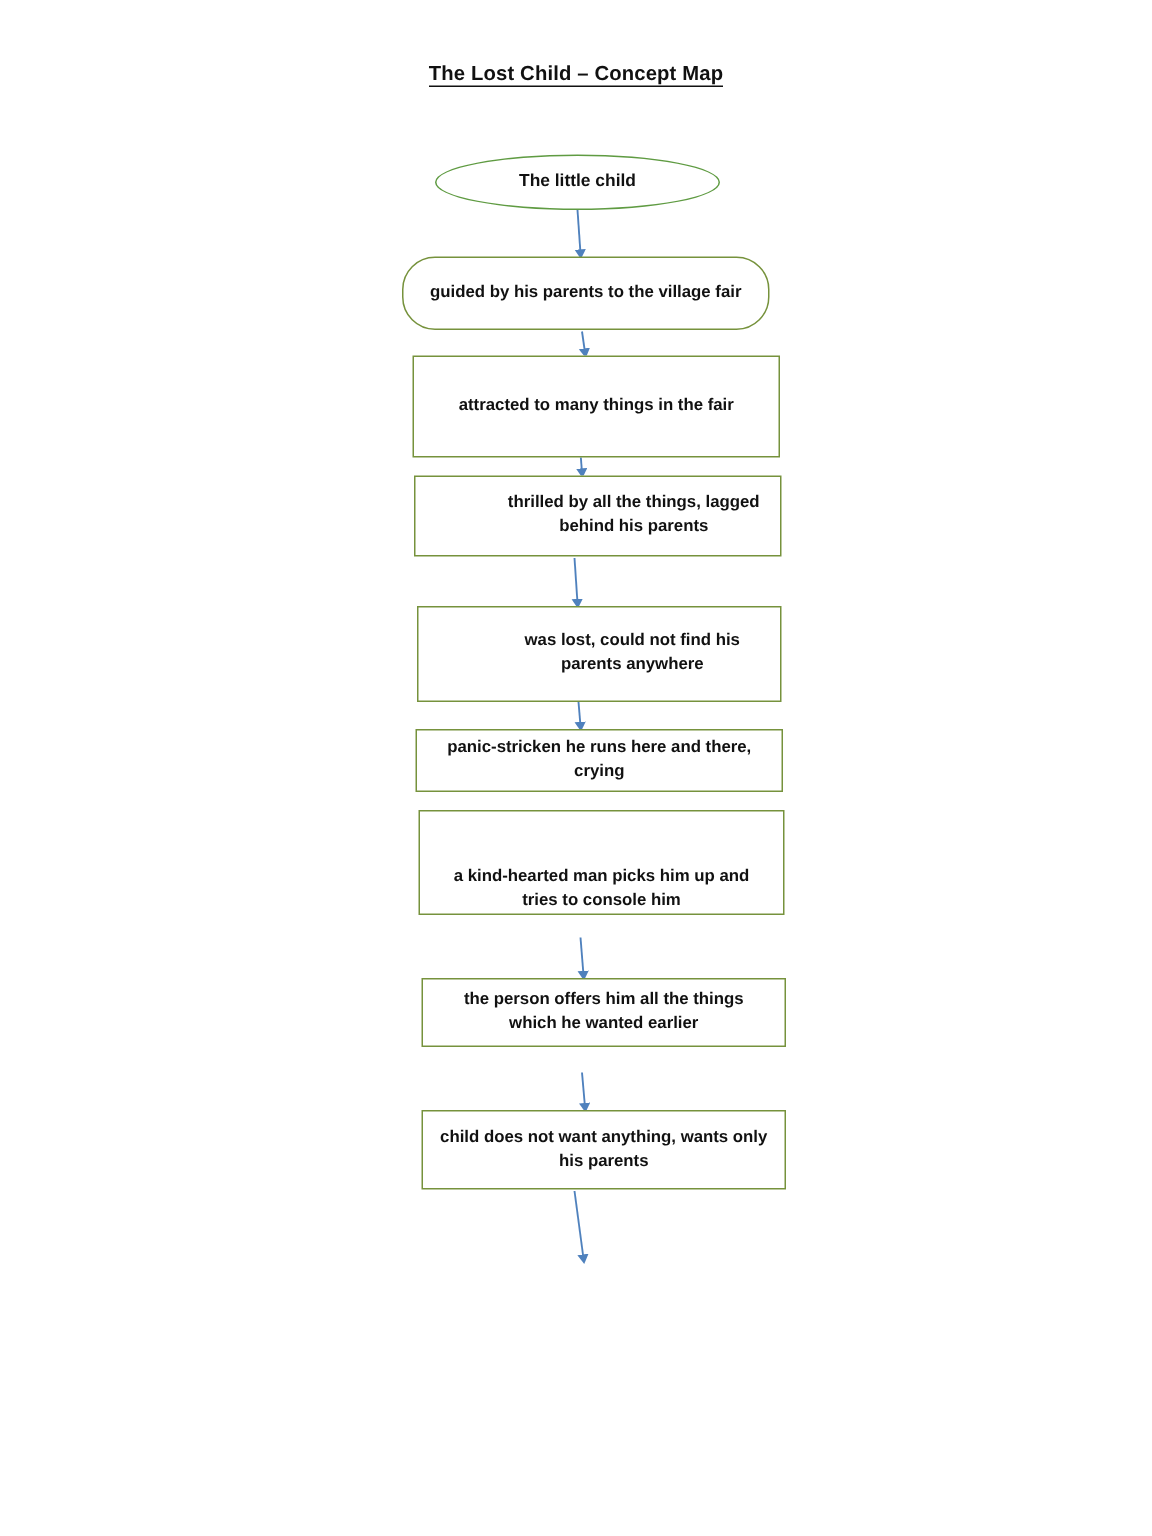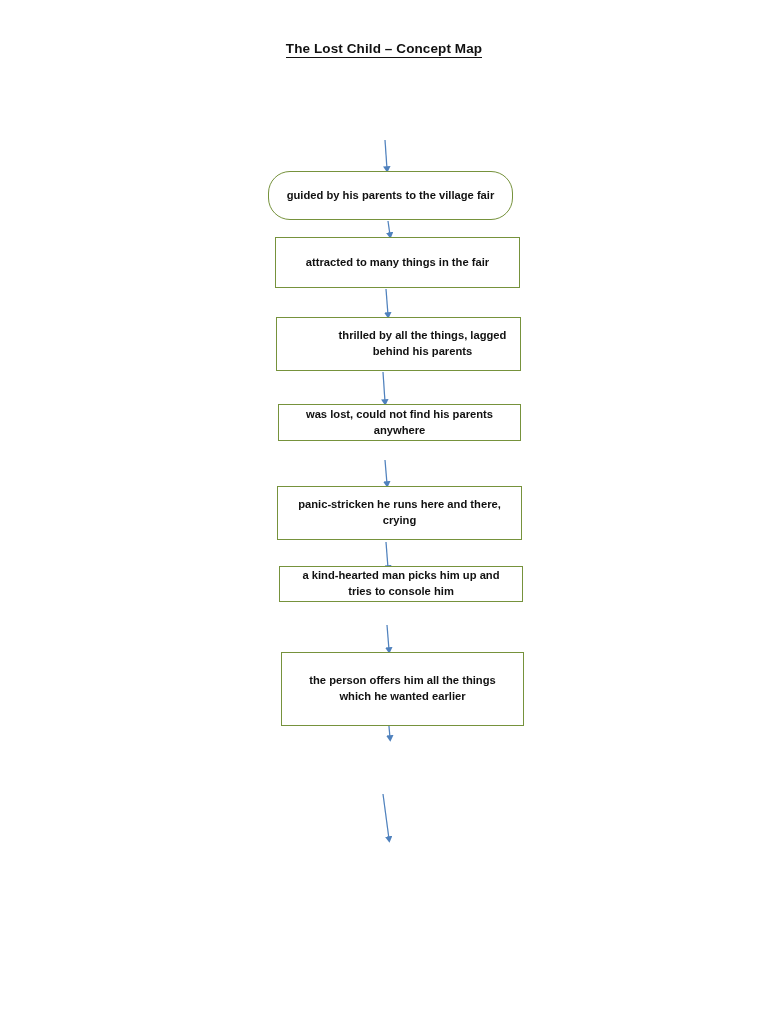--- a/index.html
+++ b/index.html
@@ -108,44 +108,50 @@
         <line x1="386" y1="289" x2="388" y2="315" marker-end="url(#arrowhead)"></line>
         <line x1="383" y1="372" x2="385" y2="402" marker-end="url(#arrowhead)"></line>
         <line x1="385" y1="460" x2="387" y2="484" marker-end="url(#arrowhead)"></line>
         <line x1="386" y1="542" x2="388" y2="568" marker-end="url(#arrowhead)"></line>
         <line x1="387" y1="625" x2="389" y2="650" marker-end="url(#arrowhead)"></line>
         <line x1="388" y1="715" x2="390" y2="738" marker-end="url(#arrowhead)"></line>
         <line x1="383" y1="794" x2="389" y2="839" marker-end="url(#arrowhead)"></line>
       </g>
   </svg>
 
+  <div class="node oval oval-top" style="left: 290px; top: 103px; width: 190px; height: 37px;">
+    <span class="node-text">The little child</span>
+  </div>
 
   <div class="node box" style="left: 268px; top: 171px; width: 245px; height: 49px; border-radius: 22px;">
     <span class="node-text">guided by his parents to the village fair</span>
   </div>
 
-  <div class="node box" style="left: 275px; top: 237px; width: 245px; height: 51px;">
+  <div class="node box" style="left: 275px; top: 237px; width: 245px; height: 68px;">
     <span class="node-text">attracted to many things in the fair</span>
   </div>
 
   <div class="node box" style="left: 276px; top: 317px; width: 245px; height: 54px; padding-left: 48px;">
     <span class="node-text">thrilled by all the things, lagged behind his parents</span>
   </div>
 
-  <div class="node box" style="left: 278px; top: 404px; width: 243px; height: 37px;">
+  <div class="node box" style="left: 278px; top: 404px; width: 243px; height: 64px; padding-left: 44px;">
     <span class="node-text">was lost, could not find his parents anywhere</span>
   </div>
 
-  <div class="node box" style="left: 277px; top: 486px; width: 245px; height: 54px; align-items: center;">
+  <div class="node box" style="left: 277px; top: 486px; width: 245px; height: 42px; align-items: center;">
     <span class="node-text">panic-stricken he runs here and there, crying</span>
   </div>
 
-  <div class="node box" style="left: 279px; top: 566px; width: 244px; height: 36px;">
+  <div class="node box" style="left: 279px; top: 540px; width: 244px; height: 70px; align-items: flex-end;">
     <span class="node-text">a kind-hearted man picks him up and tries to console him</span>
   </div>
 
-  <div class="node box" style="left: 281px; top: 652px; width: 243px; height: 74px;">
+  <div class="node box" style="left: 281px; top: 652px; width: 243px; height: 46px;">
     <span class="node-text">the person offers him all the things which he wanted earlier</span>
   </div>
 
+  <div class="node box" style="left: 281px; top: 740px; width: 243px; height: 53px;">
+    <span class="node-text">child does not want anything, wants only his parents</span>
+  </div>
 
 
 </div>
 
 </body></html>

